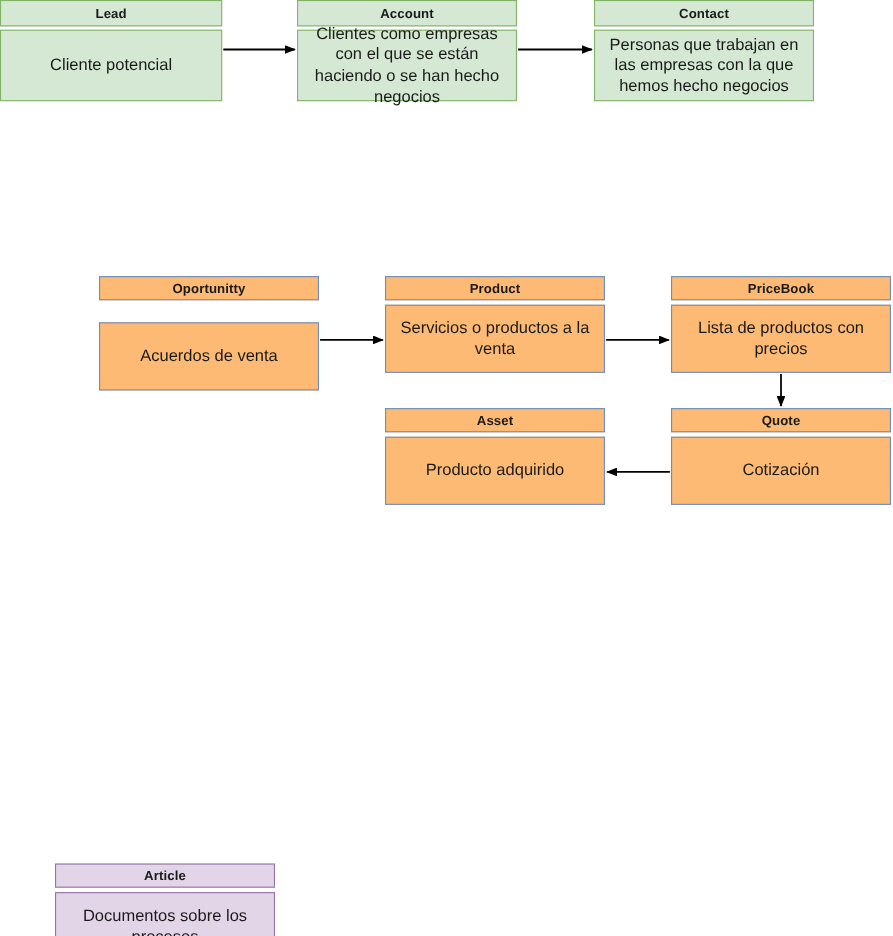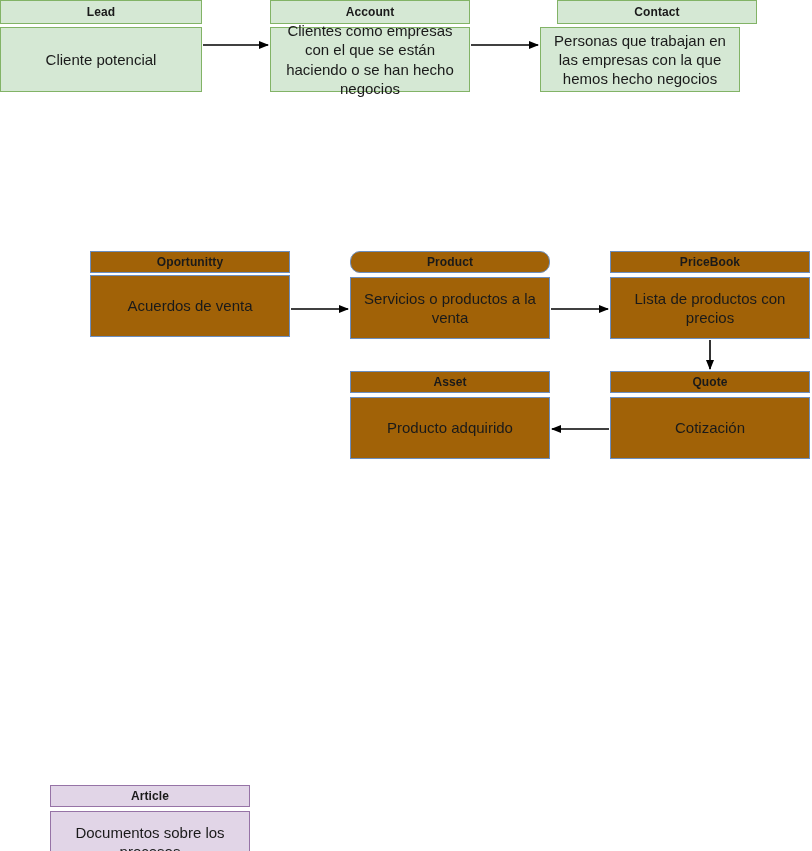--- a/index.html
+++ b/index.html
@@ -58,21 +58,21 @@
     line-height: 1.28;
     padding: 2px 6px;
   }
 
   
   .pal-green .hdr, .pal-green .bdy {
     background: #d5e8d4;
     border-color: #82b366;
   }
   .pal-blue .hdr, .pal-blue .bdy {
-    background: #a16207;
+    background: #fdba74;
     border-color: #6c8ebf;
   }
   .pal-orange .hdr, .pal-orange .bdy {
     background: #ffe6cc;
     border-color: #d6b656;
   }
   .pal-purple .hdr, .pal-purple .bdy {
     background: #e1d5e7;
     border-color: #9673a6;
   }
@@ -135,39 +135,39 @@
   <div class="node pal-green" style="left:270px; top:0px; width:200px; height:92px;">
     <div class="hdr" style="height:24px;align-items:center;">
       <span>Account</span>
     </div>
     <div class="bdy" style="top:27px; height:65px;">
       <span>Clientes como empresas con el que se están haciendo o se han hecho negocios</span>
     </div>
   </div>
 
   <div class="node pal-green" style="left:540px; top:0px; width:200px; height:92px;">
-    <div class="hdr" style="height:24px;margin-left:17px;">
+    <div class="hdr" style="height:24px;">
       <span>Contact</span>
     </div>
     <div class="bdy" style="top:27px; height:65px;">
       <span>Personas que trabajan en las empresas con la que hemos hecho negocios</span>
     </div>
   </div>
 
   <div class="node pal-blue" style="left:90px; top:251px; width:200px; height:88px;">
     <div class="hdr" style="height:22px;">
       <span>Oportunitty</span>
     </div>
-    <div class="bdy" style="top:24px; height:62px;">
+    <div class="bdy" style="top:42px; height:62px;">
       <span>Acuerdos de venta</span>
     </div>
   </div>
 
   <div class="node pal-blue" style="left:350px; top:251px; width:200px; height:88px;">
-    <div class="hdr" style="height:22px;border-radius:10px;">
+    <div class="hdr" style="height:22px;">
       <span>Product</span>
     </div>
     <div class="bdy" style="top:26px; height:62px;">
       <span>Servicios o productos a la venta</span>
     </div>
   </div>
 
   <div class="node pal-blue" style="left:610px; top:251px; width:200px; height:88px;">
     <div class="hdr" style="height:22px;">
       <span>PriceBook</span>

